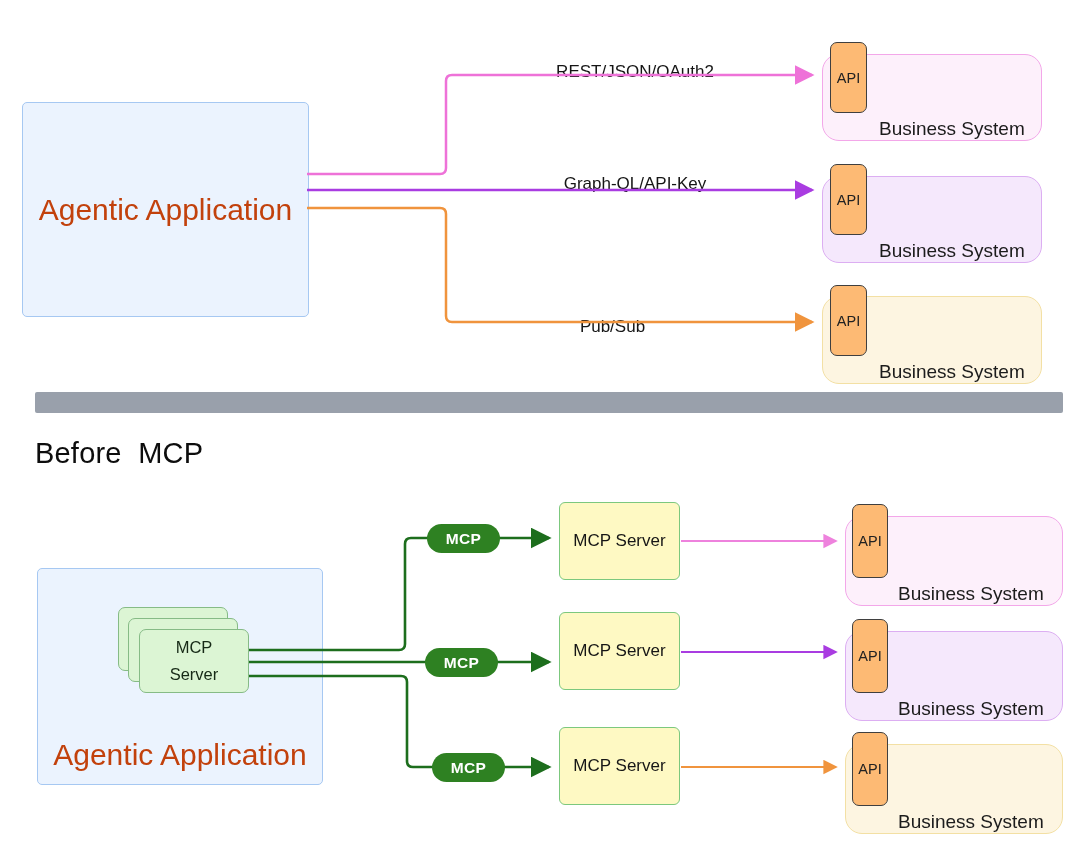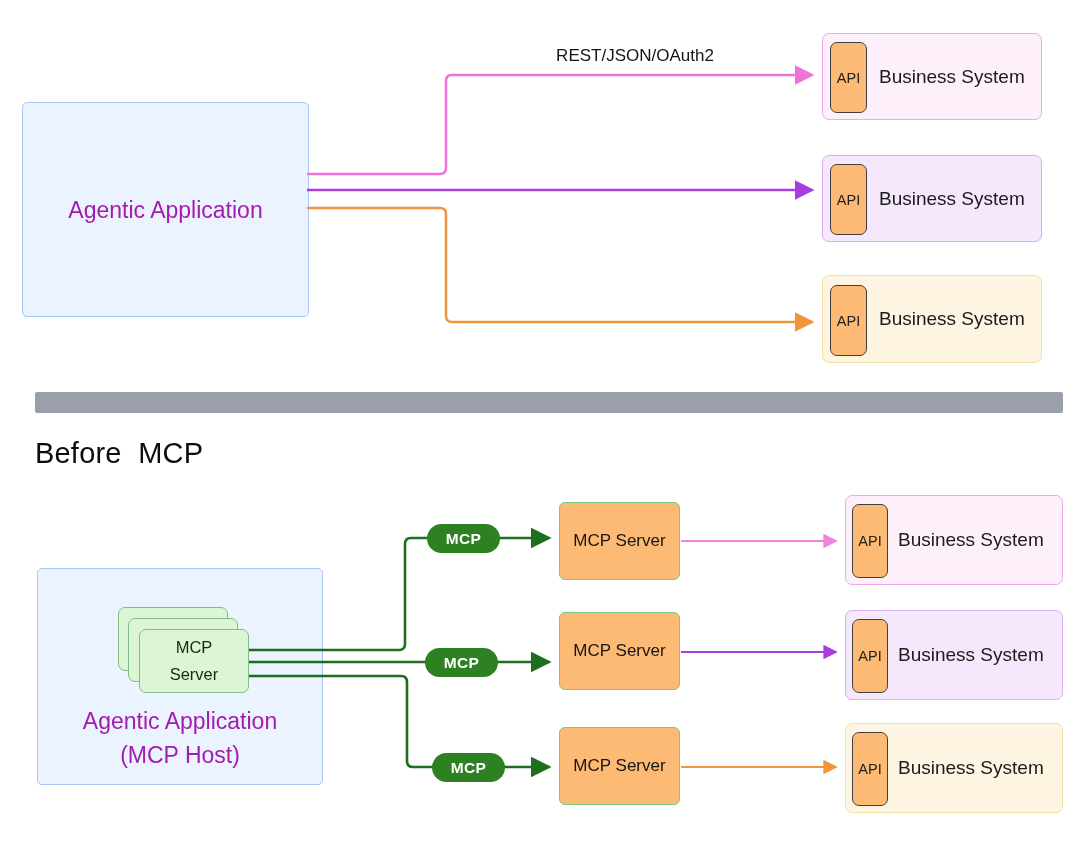--- a/index.html
+++ b/index.html
@@ -9,48 +9,48 @@
   }
   .abs{position:absolute;}
   .section-title{
     font-size:29px;font-weight:500;color:#0d0d0d;letter-spacing:.2px;white-space:pre;
   }
   
   .app-box{
     background:#ebf3fe;border:1.5px solid #a6c8f2;border-radius:5px;
     display:flex;align-items:center;justify-content:center;text-align:center;
   }
-  .app-box .app-label{font-size:23px;color:#a21caf;line-height:34px;}
+  .app-box .app-label{font-size:30px;color:#c2410c;line-height:34px;}
   
   .bs{
-    border-radius:7px;display:flex;align-items:center;
-    border:1.5px solid transparent;box-sizing:border-box;
+    border-radius:17px;display:flex;align-items:flex-end;
+    border:1.5px solid transparent;box-sizing:border-box;margin-top:21px;
   }
   .bs.pink{background:#fdf0fb;border-color:#f3a7e9;}
   .bs.purple{background:#f5e8fc;border-color:#dcaef2;}
   .bs.yellow{background:#fdf5e1;border-color:#f3e0a4;}
   .bs-label{font-size:19px;color:#1c1c1c;margin-left:14px;}
   .api-chip{
     position:absolute;background:#fdba74;border:1.6px solid #3f3f3f;border-radius:7px;
     display:flex;align-items:center;justify-content:center;
     font-size:14.5px;color:#222;
   }
   
-  .conn-label{font-size:17px;color:#151515;text-align:center;}
+  .conn-label{font-size:17px;color:#151515;text-align:center;margin-top:16px;}
   
   .divider{background:#99a0ab;border-radius:2px;}
   
   .card{
     background:#dcf5d4;border:1.5px solid #86bb86;border-radius:7px;box-sizing:border-box;
   }
   .card.front{display:flex;align-items:center;justify-content:center;text-align:center;}
   .card-label{font-size:16.5px;color:#162916;line-height:27px;}
   
   .server{
-    background:#fdba74;border:1.5px solid #7cc87e;border-radius:6px;
+    background:#fef9c3;border:1.5px solid #7cc87e;border-radius:6px;
     display:flex;align-items:center;justify-content:center;box-sizing:border-box;
   }
   .server-label{font-size:17px;color:#161616;}
   
   .pill{
     background:#2e8122;border-radius:15px;display:flex;align-items:center;justify-content:center;
   }
   .pill-label{color:#ffffff;font-weight:bold;font-size:15.5px;letter-spacing:.4px;}
   svg.wires{position:absolute;left:0;top:0;pointer-events:none;}
 </style>
@@ -58,20 +58,22 @@
 <body>
 
 <div id="canvas">
 
 
   <div class="abs app-box" style="left:22px;top:102px;width:285px;height:213px;">
     <div class="app-label">Agentic Application</div>
   </div>
 
   <div class="abs conn-label" style="left:455px;top:46px;width:360px;">REST/JSON/OAuth2</div>
+  <div class="abs conn-label" style="left:455px;top:158px;width:360px;">Graph-QL/API-Key</div>
+  <div class="abs conn-label" style="left:455px;top:301px;width:315px;">Pub/Sub</div>
 
   <div class="abs bs pink" style="left:822px;top:33px;width:220px;height:87px;">
     <div class="bs-label" style="margin-left:56px;">Business System</div>
   </div>
   <div class="abs api-chip" style="left:830px;top:42px;width:35px;height:69px;">
     <span>API</span>
   </div>
 
   <div class="abs bs purple" style="left:822px;top:155px;width:220px;height:87px;">
     <div class="bs-label" style="margin-left:56px;">Business System</div>
@@ -87,21 +89,20 @@
     <span>API</span>
   </div>
 
   <div class="abs divider" style="left:35px;top:392px;width:1028px;height:21px;"></div>
 
   <div class="abs section-title" style="left:35px;top:437px;">Before  MCP</div>
 
   <div class="abs app-box" style="left:37px;top:568px;width:284px;height:215px;align-items:flex-end;">
     <div class="app-label" style="margin-bottom:12px;">
       <div>Agentic Application</div>
-      <div>(MCP Host)</div>
     </div>
   </div>
 
   <div class="abs card" style="left:118px;top:607px;width:110px;height:64px;"></div>
   <div class="abs card" style="left:128px;top:618px;width:110px;height:64px;"></div>
 
   <svg class="wires" width="1080" height="842" viewBox="0 0 1080 842">
     <defs>
       <marker id="arr-pink" markerWidth="9" markerHeight="9" refX="7" refY="4" orient="auto">
         <path d="M0,0 L8,4 L0,8 z" fill="#ee72d8"></path>

